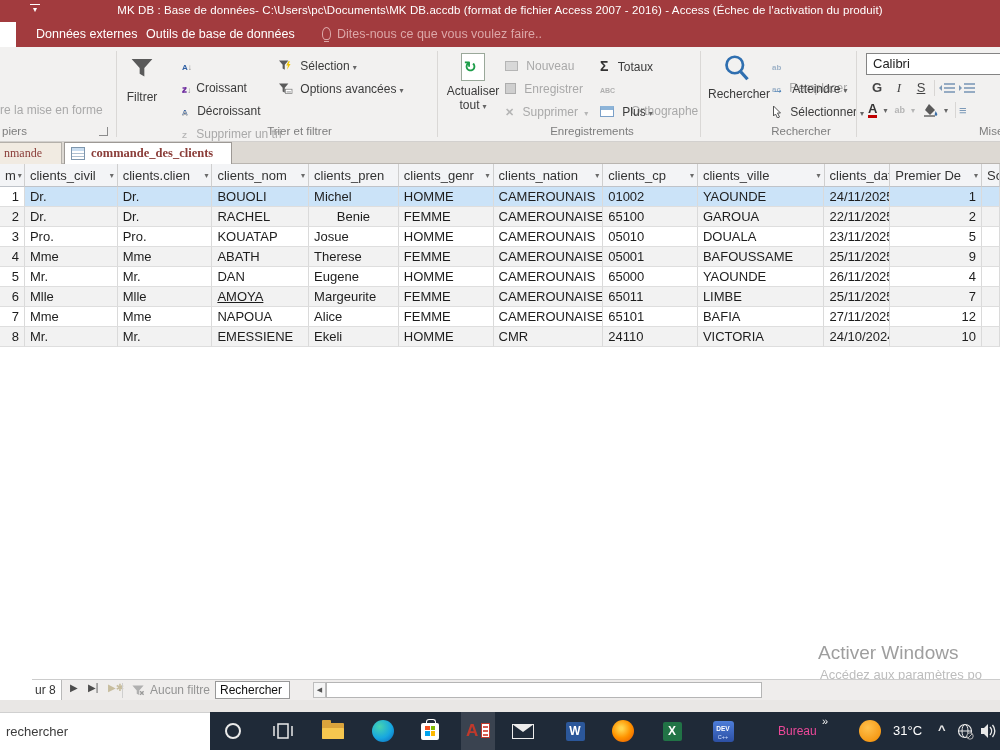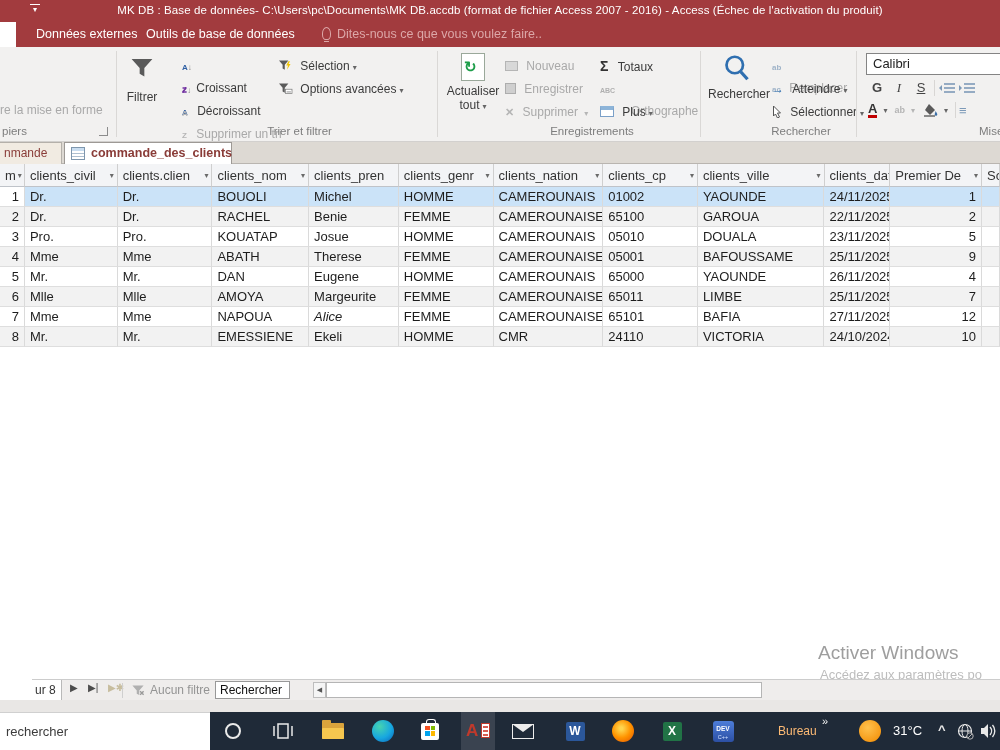--- a/index.html
+++ b/index.html
@@ -26,21 +26,21 @@
   .rowbtn { height:20px; line-height:20px; white-space:nowrap; }
   .caret { font-size:8px; color:#666; margin-left:3px; }
   .bigbtn-label { text-align:center; font-size:12px; }
 
   
   #font-combo { top:6px; left:866px; width:140px; height:22px; background:#fff; border:1px solid #848484; font-size:13px; line-height:20px; padding-left:6px; color:#222;}
   .fmt-btn { font-size:13px; color:#444; width:18px; text-align:center; height:18px; line-height:18px;}
 
   
   #tabbar { top:142px; left:0; width:1000px; height:22px; background:#ddd9d3; border-bottom:1px solid #b9b5b0; }
-  .doctab { height:22px; font-size:12px; color:#8a3c38; line-height:21px; }
+  .doctab { height:22px; font-size:12px; color:#8a3c38; line-height:21px;font-family:Liberation Serif, serif; }
   #tab-inactive { left:0; width:62px; background:#f1ebe2; border-right:1px solid #b4b0aa; border-top:1px solid #b4b0aa; padding-left:4px; }
   #tab-active { left:64px; width:168px; background:#fff; border:1px solid #9d9995; border-bottom:none; font-weight:bold; font-size:12.5px; padding-left:26px; }
   .sheet-ic { position:absolute; left:6px; top:4px; width:14px; height:13px; background:#fff; border:1px solid #7e96ad; }
   .sheet-ic i { position:absolute; left:0; right:0; height:3px; background:#c9ddf0; top:0; }
   .sheet-ic b { position:absolute; left:0; right:0; height:1px; background:#aebfd0; }
 
   
   #datasheet { top:164px; left:0; width:1000px; height:515px; background:#fff; }
   #header-row { display:flex; height:23px; }
   .hcell { background:#f3f4f6; border-right:1px solid #cfcfcf; border-bottom:1px solid #bfc3c9; font-size:13px; color:#333;
@@ -88,21 +88,21 @@
   .access-ic { position:relative; width:24px; height:20px; }
   .access-ic .a { position:absolute; left:0; top:0; font-size:17px; font-weight:bold; color:#c0392b; line-height:20px; }
   .access-ic .pg { position:absolute; right:0; top:2px; width:9px; height:15px; background:#fff; border:1px solid #c0392b; }
   .access-ic .pg i { position:absolute; left:1px; right:1px; height:2px; background:#d75c50; }
   .envelope { width:22px; height:15px; border:1.5px solid #ececec; position:relative; background:transparent;}
   .envelope:before { content:""; position:absolute; left:-1px; top:-1px; border-left:11px solid transparent; border-right:11px solid transparent; border-top:8px solid #ececec; width:0; }
   .office-tile { width:19px; height:19px; color:#fff; font-weight:bold; font-size:12px; text-align:center; line-height:19px; border-radius:2px; }
   #firefox-circle { width:22px; height:22px; border-radius:50%; background:radial-gradient(circle at 42% 38%, #ffd54d 8%, #ff9400 50%, #e85d00 90%); }
   .dev-tile { width:21px; height:21px; border-radius:3px; background:linear-gradient(#4d7dd9, #2c4fa3); color:#fff; font-size:6.5px; font-weight:bold; text-align:center; line-height:9px; padding-top:3px;}
   .dev-tile small{display:block; font-size:5.5px; color:#cfe0ff; font-weight:normal;}
-  #bureau-label { color:#fdba74; font-size:12px; top:12px; }
+  #bureau-label { color:#ec4899; font-size:12px; top:12px; }
   #bureau-chevrons { color:#f2f2f2; font-size:11px; top:3px; }
   #weather-circle { width:22px; height:22px; border-radius:50%; background:radial-gradient(circle at 40% 35%, #ffc14d, #f28a00); }
   #temp-label { color:#fff; font-size:13px; top:11px; }
   .trayglyph { color:#e8e8e8; font-size:13px; top:10px; }
 
   svg { display:block; }
 </style>
 </head>
 <body>
 
@@ -341,21 +341,21 @@
           <div class="tcell" style="width: 127px;">YAOUNDE</div>
           <div class="tcell r" style="width: 66px;">24/11/2025</div>
           <div class="tcell r" style="width: 92px;">1</div>
           <div class="tcell" style="width: 18px;"></div>
         </div>
         <div class="trow striped">
           <div class="tcell r idcell" style="width: 25px;">2</div>
           <div class="tcell" style="width: 93px;">Dr.</div>
           <div class="tcell" style="width: 95px;">Dr.</div>
           <div class="tcell" style="width: 97px;">RACHEL</div>
-          <div class="tcell" style="width: 90px;">Benie</div>
+          <div class="tcell" style="width: 90px; text-align: center;">Benie</div>
           <div class="tcell" style="width: 95px;">FEMME</div>
           <div class="tcell" style="width: 110px;">CAMEROUNAISE</div>
           <div class="tcell" style="width: 95px;">65100</div>
           <div class="tcell" style="width: 127px;">GAROUA</div>
           <div class="tcell r" style="width: 66px;">22/11/2025</div>
           <div class="tcell r" style="width: 92px;">2</div>
           <div class="tcell" style="width: 18px;"></div>
         </div>
         <div class="trow">
           <div class="tcell r idcell" style="width: 25px;">3</div>
@@ -396,36 +396,36 @@
           <div class="tcell" style="width: 95px;">65000</div>
           <div class="tcell" style="width: 127px;">YAOUNDE</div>
           <div class="tcell r" style="width: 66px;">26/11/2025</div>
           <div class="tcell r" style="width: 92px;">4</div>
           <div class="tcell" style="width: 18px;"></div>
         </div>
         <div class="trow striped">
           <div class="tcell r idcell" style="width: 25px;">6</div>
           <div class="tcell" style="width: 93px;">Mlle</div>
           <div class="tcell" style="width: 95px;">Mlle</div>
-          <div class="tcell" style="width: 97px;">AMOYA</div>
+          <div class="tcell" style="width: 97px; text-decoration: underline;">AMOYA</div>
           <div class="tcell" style="width: 90px;">Margeurite</div>
           <div class="tcell" style="width: 95px;">FEMME</div>
           <div class="tcell" style="width: 110px;">CAMEROUNAISE</div>
           <div class="tcell" style="width: 95px;">65011</div>
           <div class="tcell" style="width: 127px;">LIMBE</div>
           <div class="tcell r" style="width: 66px;">25/11/2025</div>
           <div class="tcell r" style="width: 92px;">7</div>
           <div class="tcell" style="width: 18px;"></div>
         </div>
         <div class="trow">
           <div class="tcell r idcell" style="width: 25px;">7</div>
           <div class="tcell" style="width: 93px;">Mme</div>
           <div class="tcell" style="width: 95px;">Mme</div>
           <div class="tcell" style="width: 97px;">NAPOUA</div>
-          <div class="tcell" style="width: 90px; font-style: italic;">Alice</div>
+          <div class="tcell" style="width: 90px;">Alice</div>
           <div class="tcell" style="width: 95px;">FEMME</div>
           <div class="tcell" style="width: 110px;">CAMEROUNAISE</div>
           <div class="tcell" style="width: 95px;">65101</div>
           <div class="tcell" style="width: 127px;">BAFIA</div>
           <div class="tcell r" style="width: 66px;">27/11/2025</div>
           <div class="tcell r" style="width: 92px;">12</div>
           <div class="tcell" style="width: 18px;"></div>
         </div>
         <div class="trow striped">
           <div class="tcell r idcell" style="width: 25px;">8</div>

